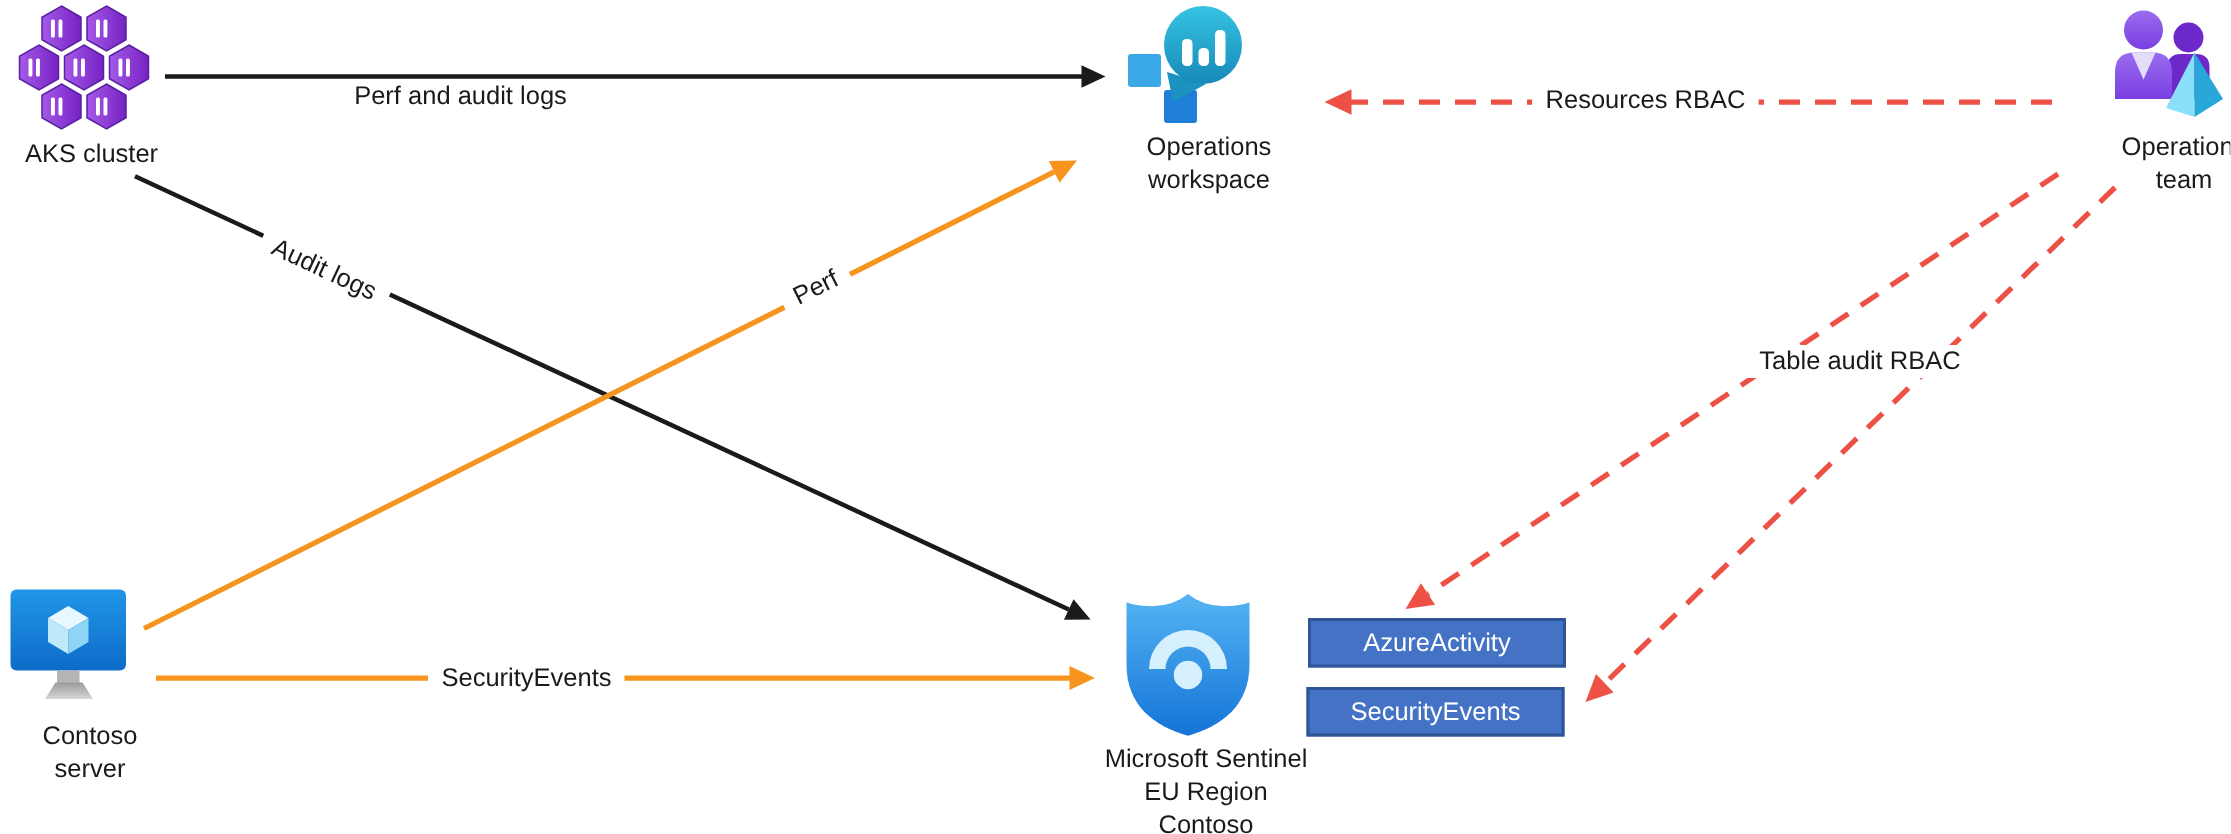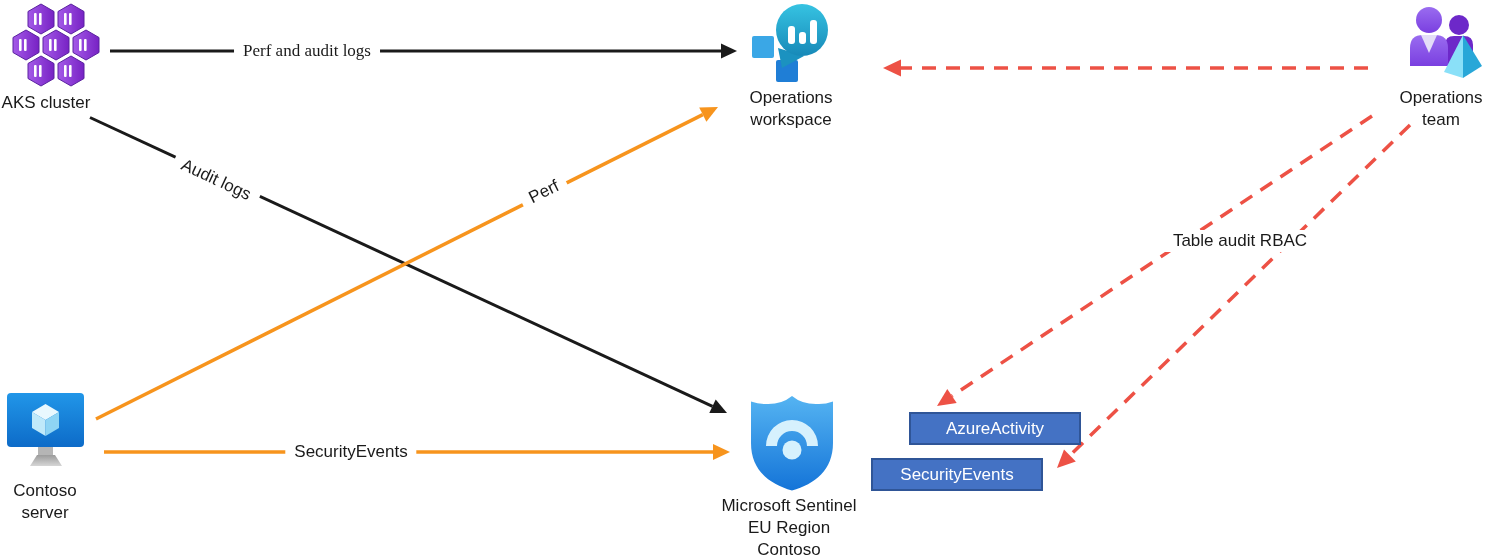--- a/index.html
+++ b/index.html
@@ -24,20 +24,21 @@
     position:absolute;transform:translate(-50%,-50%);
     background:#ffffff;color:#1a1a1a;font-size:17px;line-height:20px;
     padding:1px 9px;white-space:nowrap;
   }
   .edge-label.rot-dn{transform:translate(-50%,-50%) rotate(25deg);}
   .edge-label.rot-up{transform:translate(-50%,-50%) rotate(-26.5deg);}
   .node-label{
     position:absolute;transform:translate(-50%,0);
     color:#1a1a1a;font-size:17px;line-height:22px;text-align:center;
     white-space:pre-line;
+    margin-left:15px;
   }
   .node-icon{position:absolute;}
   .table-box{
     position:absolute;width:172px;height:33px;
     background:var(--table-box-fill);border:2px solid var(--table-box-border);
     box-sizing:border-box;display:flex;align-items:center;justify-content:center;
     color:var(--table-box-text);font-size:17px;
   }
 </style>
 </head>
@@ -76,24 +77,25 @@
       <line class="edge-red" x1="1372" y1="116" x2="952" y2="396"></line>
       <path class="head-red" d="M937,406 L947.3,388.9 L956.7,403.1 Z"></path>
     </g>
 
     <g>
       <line class="edge-red" x1="1410" y1="125" x2="1069.9" y2="455.5"></line>
       <path class="head-red" d="M1057,468 L1064,449.4 L1075.8,461.6 Z"></path>
     </g>
   </svg>
 
-  <div class="edge-label" style="left:307px;top:51px;font-family:Liberation Serif, serif;">Perf and audit logs</div>
+  <div class="edge-label" style="left:307px;top:64px;">Perf and audit logs</div>
   <div class="edge-label rot-dn" style="left:216px;top:180px;">Audit logs</div>
   <div class="edge-label rot-up" style="left:544px;top:192px;">Perf</div>
   <div class="edge-label" style="left:351px;top:452px;">SecurityEvents</div>
+  <div class="edge-label" style="left:1097px;top:67px;">Resources RBAC</div>
   <div class="edge-label" style="left:1240px;top:241px;">Table audit RBAC</div>
 
   <svg class="node-icon" style="left:4px;top:2px;" width="100" height="88" viewBox="0 0 100 88">
     <defs>
       <linearGradient id="hexGrad" x1="0" y1="0" x2="1" y2="0">
         <stop offset="0" stop-color="#a45ae8"></stop>
           <stop offset="1" stop-color="#7722c4"></stop>
       </linearGradient>
     </defs>
     <g stroke="#5a21a0" stroke-width="1">
@@ -201,20 +203,20 @@
     <path d="M46,4 Q57,13 73,12 Q80,12 87,9.5 L87,51 C87,78 69,92 46,98.5 C23,92 5,78 5,51 L5,9.5 Q12,12 19,12 Q35,13 46,4 Z" fill="url(#shieldGrad)"></path>
     <g fill="#d6f1fd">
       <path d="M20,54 A26,26 0 0 1 72,54 L61,54 A15,15 0 0 0 31,54 Z"></path>
       <circle cx="46" cy="58" r="9.5"></circle>
     </g>
   </svg>
   <div class="node-label" style="left:789px;top:495px;">Microsoft Sentinel
 EU Region
 Contoso</div>
 
-  <div class="table-box" style="left:909px;top:412px;">
+  <div class="table-box" style="left:872px;top:412px;">
     <span>AzureActivity</span>
   </div>
   <div class="table-box" style="left:871px;top:458px;">
     <span>SecurityEvents</span>
   </div>
 
 </div>
 
 </body></html>

